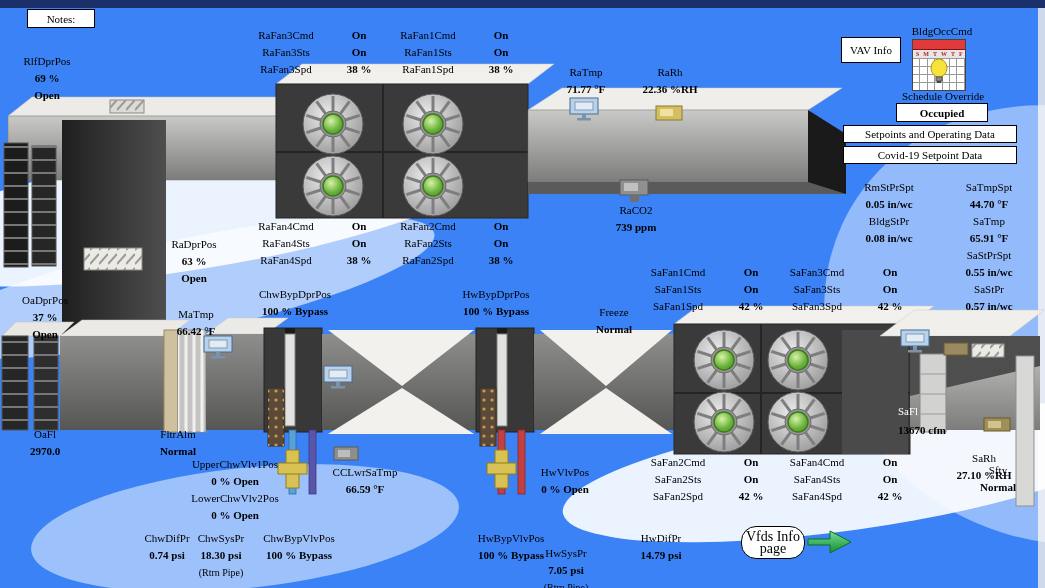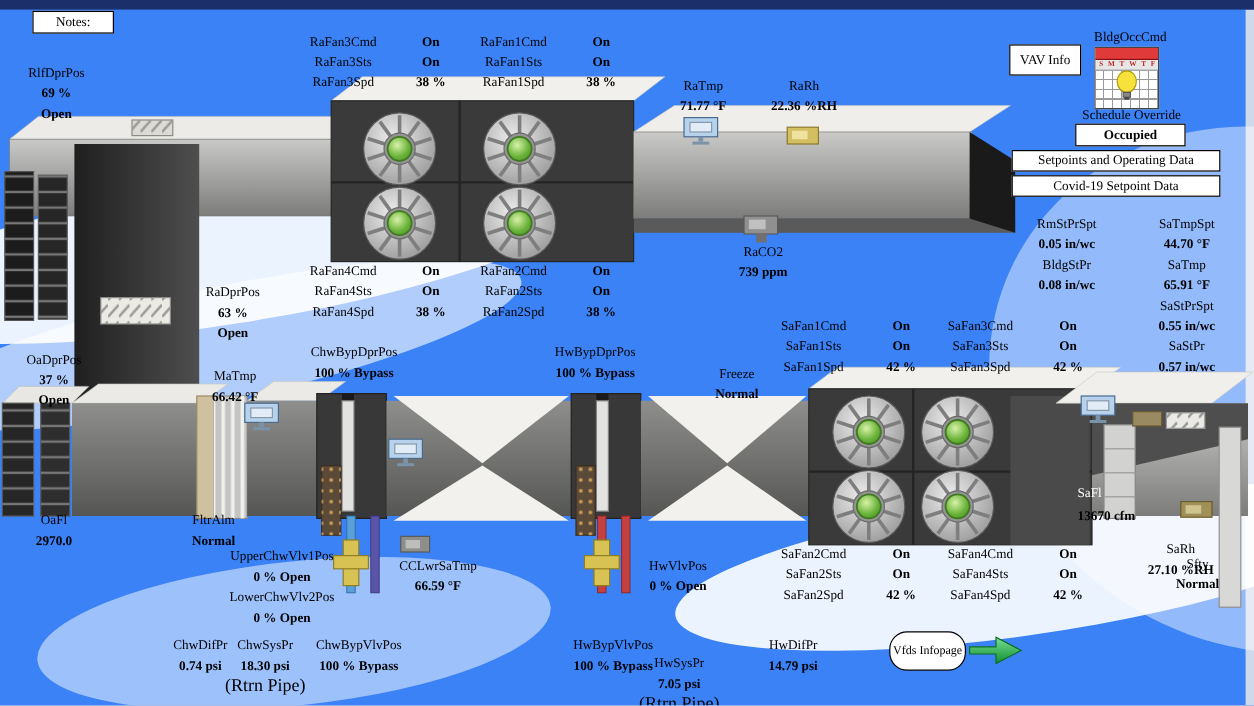--- a/index.html
+++ b/index.html
@@ -11,42 +11,42 @@
   .sw{position:absolute;background:#ffffff;border-radius:50%;z-index:0;}
   .s1{left:-120px;top:150px;width:620px;height:120px;transform:rotate(-9deg);opacity:.9;}
   .s2{left:-80px;top:240px;width:520px;height:95px;transform:rotate(-12deg);opacity:.6;}
   .s3{left:560px;top:415px;width:580px;height:115px;transform:rotate(-8deg);opacity:.9;}
   .s4{left:820px;top:110px;width:480px;height:430px;transform:rotate(25deg);opacity:.45;}
   .s5{left:30px;top:468px;width:430px;height:120px;transform:rotate(-6deg);opacity:.5;}
   svg.duct{position:absolute;left:0;top:0;z-index:1;}
   .ro{position:absolute;text-align:center;z-index:5;line-height:17px;}
   .ro div{height:17px;}
   .val{font-weight:bold;}
-  .note{font-size:15px;}
+  .note{font-size:10px;}
   .white{color:#ffffff;}
   .ftable{position:absolute;z-index:5;}
   .ftr{display:flex;height:17px;line-height:17px;}
   .ftl{width:84px;text-align:center;}
   .ftv{width:50px;text-align:center;font-weight:bold;margin-left:6px;}
   .btn{position:absolute;background:#ffffff;border:1px solid #000;z-index:6;
        display:flex;align-items:center;justify-content:center;text-align:center;cursor:default;}
   .btn-occ{font-weight:bold;}
   .lblabs{position:absolute;z-index:5;text-align:center;}
   .calendar{position:absolute;left:912px;top:39px;width:52px;height:50px;background:#fff;
             border:1px solid #444;z-index:6;}
   .cal-head{height:9px;background:#e03a3a;border-bottom:1px solid #8a1010;}
   .cal-days{height:8px;font-size:6px;font-weight:bold;color:#c02020;letter-spacing:4px;
             padding-left:3px;line-height:8px;border-bottom:1px solid #999;
             background:#e6e6e6;overflow:hidden;}
   .cal-grid{position:relative;height:31px;
             background-image:repeating-linear-gradient(to right,transparent 0 6.4px,#999 6.4px 7.4px),
                              repeating-linear-gradient(to bottom,transparent 0 7px,#999 7px 8px);}
   .bulb{position:absolute;left:15px;top:-2px;}
   .arrowbox{position:absolute;left:806px;top:527px;z-index:6;}
-  .vfdsbtn{flex-direction:row;font-size:10px;line-height:12px;border-radius:15px;}
+  .vfdsbtn{flex-direction:column;font-size:14px;line-height:12px;border-radius:15px;}
 </style>
 </head>
 <body>
 
 <div class="stage">
   <div class="titlebar"></div>
   <div class="edgestrip"></div>
   <div class="sw s1"></div>
   <div class="sw s2"></div>
   <div class="sw s3"></div>

